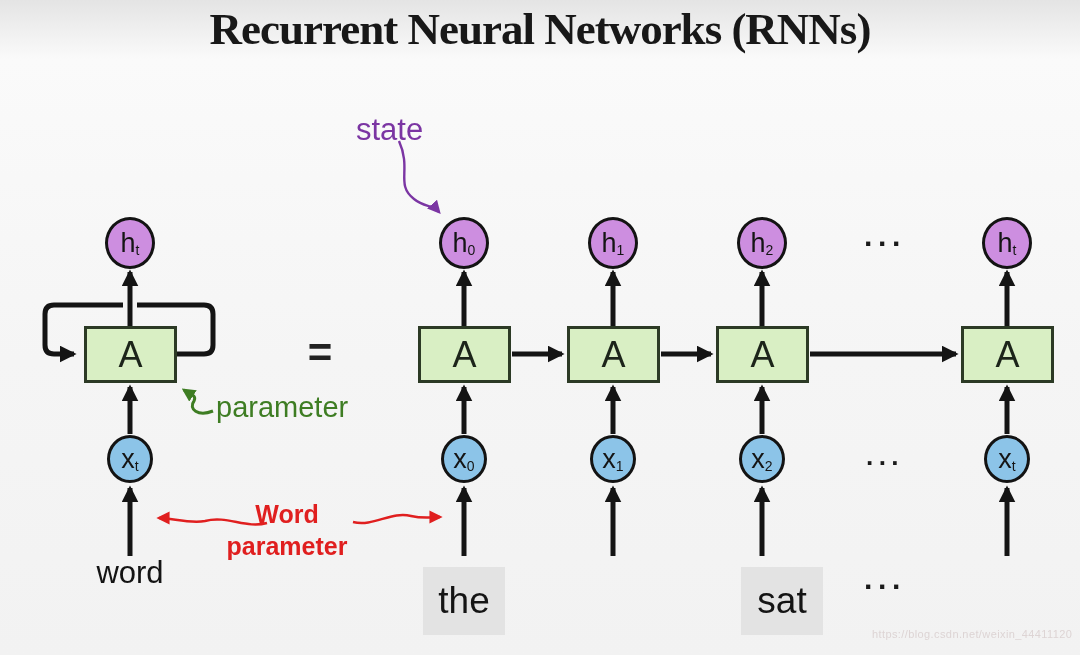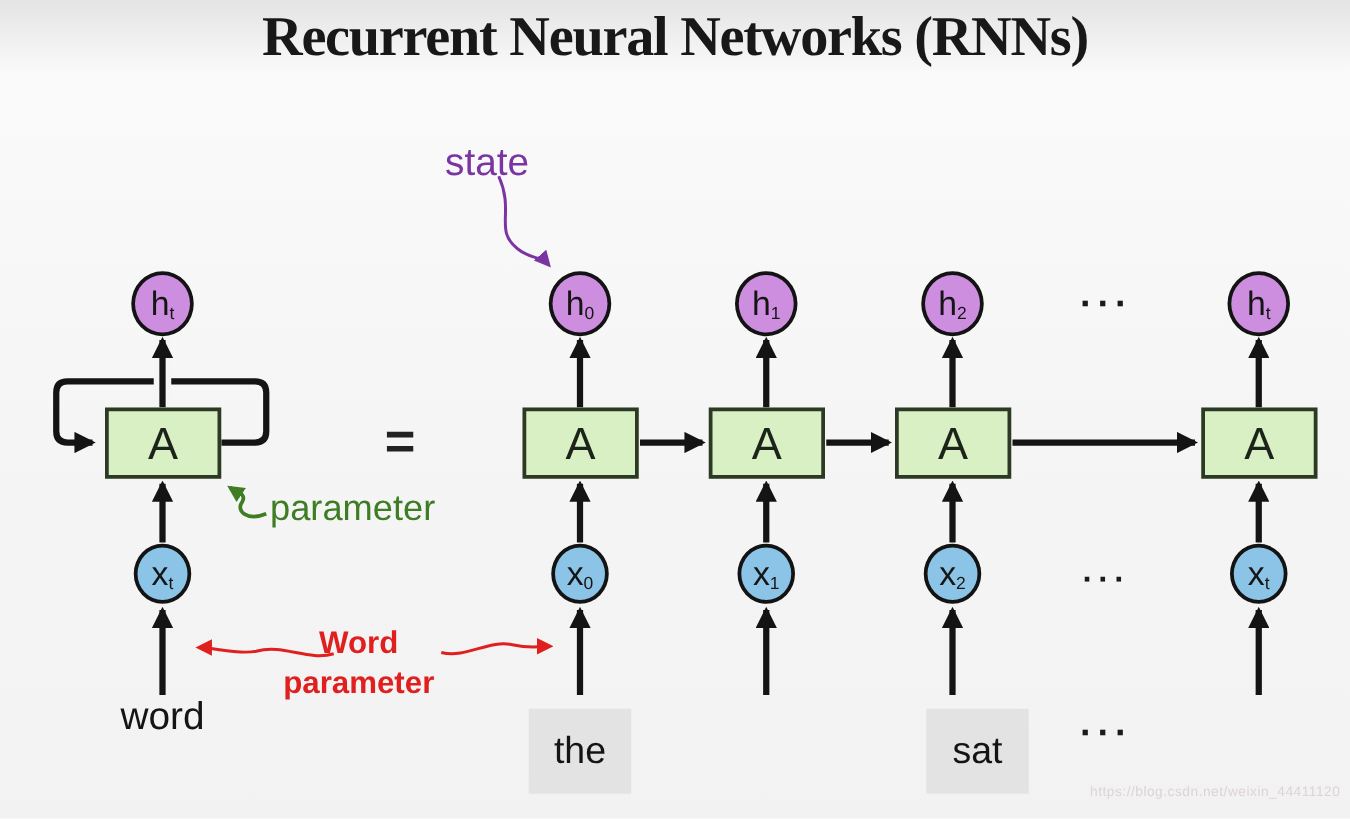--- a/index.html
+++ b/index.html
@@ -25,21 +25,21 @@
   .circle .sub{font-size:14px;line-height:1;transform:translateY(7px);}
   .abox{
     box-sizing:border-box;position:absolute;width:93px;height:57px;top:326px;
     background:#d9efc4;border:3px solid #2c3a25;
     display:flex;align-items:center;justify-content:center;
     font-size:36px;color:#1c241a;
   }
   .chip{
     position:absolute;top:567px;width:82px;height:68px;background:#e3e3e3;
     display:flex;align-items:center;justify-content:center;
-    font-size:30px;color:#141414;
+    font-size:37px;color:#141414;
   }
   .plainword{top:555px;left:70px;width:120px;text-align:center;font-size:31px;color:#141414;}
   .equals{top:329px;left:295px;width:50px;text-align:center;font-size:42px;font-weight:bold;color:#222;}
   .dots{text-align:center;font-weight:bold;color:#1a1a1a;letter-spacing:4px;}
   .dots-h{top:227px;left:852px;width:66px;font-size:30px;}
   .dots-x{top:448px;left:854px;width:62px;font-size:26px;}
   .dots-w{top:570px;left:852px;width:66px;font-size:30px;}
   .state-label{top:96px;left:356px;font-size:31px;color:#7b35a3;margin-top:16px;}
   .param-label{top:391px;left:216px;font-size:29px;color:#3e7d23;}
   .embed-label{top:498px;left:207px;width:160px;text-align:center;font-size:25px;font-weight:bold;color:#e01f1f;line-height:1.28;}

